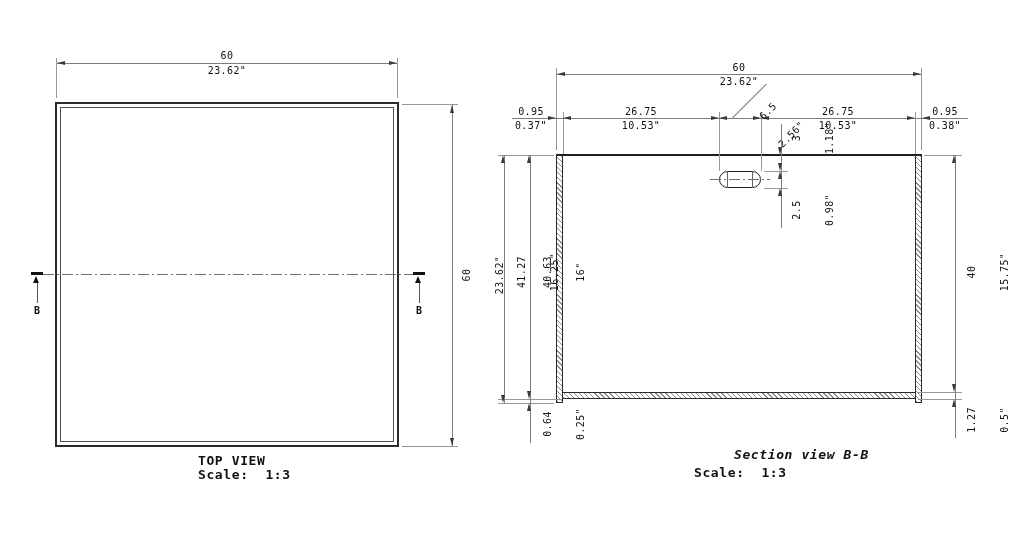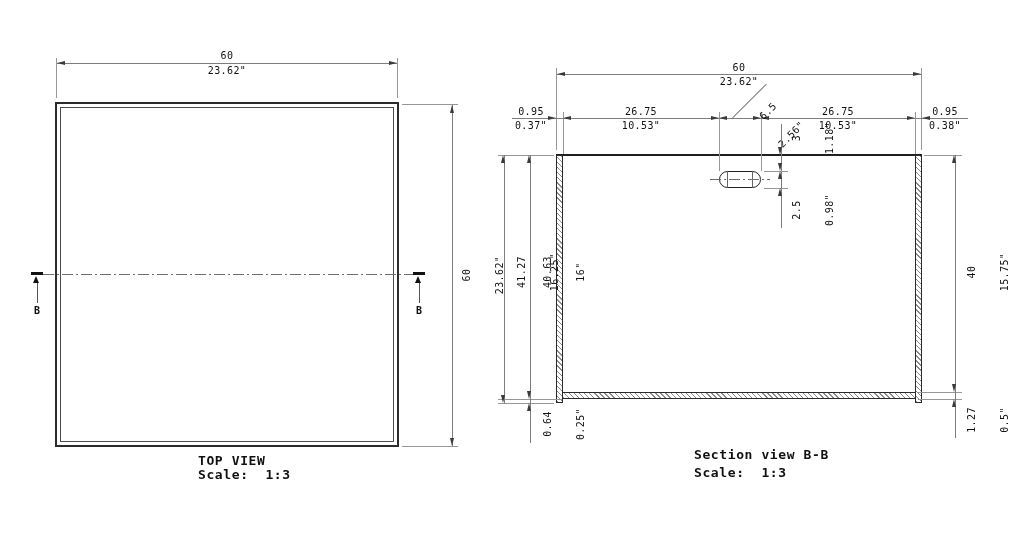--- a/index.html
+++ b/index.html
@@ -175,17 +175,17 @@
     <div class="arr u" style="left:952px;top:399px;"></div>
     <div class="dimtxt rot90" style="left:925px;top:261px;width:60px;height:22px;">
       <div>40</div>
       <div>15.75"</div>
     </div>
     <div class="dimtxt rot90" style="left:933px;top:409px;width:44px;height:22px;">
       <div>1.27</div>
       <div>0.5"</div>
     </div>
 
-    <div class="title" style="left:694px;top:447px;">Section view B-B</div>
+    <div class="title" style="left:734px;top:447px;font-style:italic;">Section view B-B</div>
     <div class="title" style="left:694px;top:465px;">Scale:  1:3</div>
   </div>
 
 </div>
 
 </body></html>

